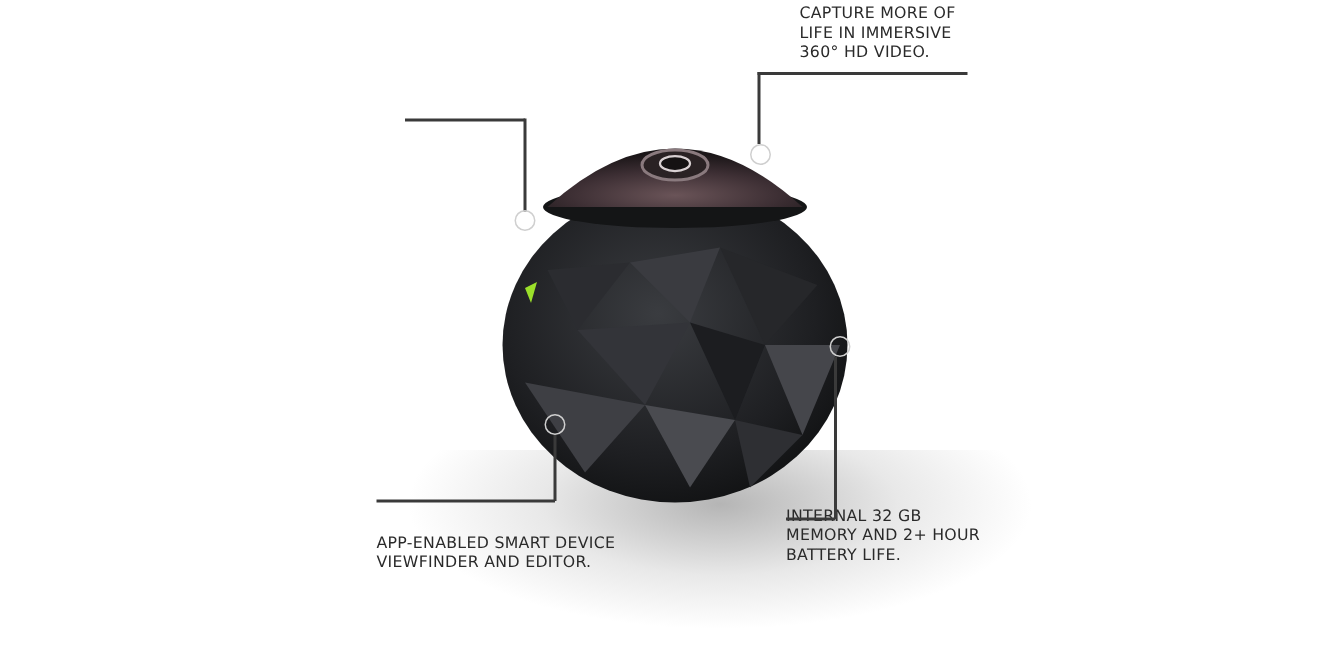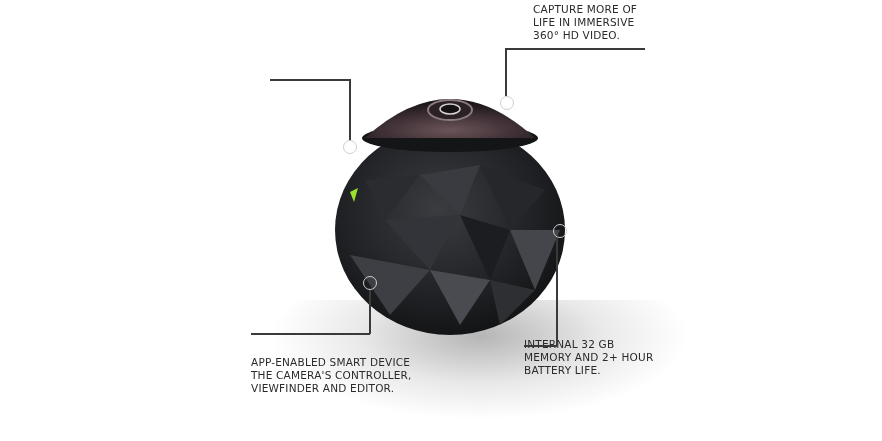--- a/index.html
+++ b/index.html
@@ -63,21 +63,20 @@
     <span>CAPTURE MORE OF</span>
     <span>LIFE IN IMMERSIVE</span>
     <span>360° HD VIDEO.</span>
   </div>
   <div class="line" style="left:505px; top:48px; width:140px; height:1.5px;"></div>
   <div class="line" style="left:505px; top:48px; width:1.5px; height:48px;"></div>
   <div class="dot" style="left:500px; top:96px;"></div>
 
   <div class="caption" style="left:251px; top:340px;margin-top:16px;">
     <span>APP-ENABLED SMART DEVICE</span>
-    <span>THE CAMERA'S CONTROLLER,</span>
     <span>VIEWFINDER AND EDITOR.</span>
   </div>
   <div class="dot" style="left:363px; top:276px;"></div>
   <div class="line" style="left:369px; top:290px; width:1.5px; height:44px;"></div>
   <div class="line" style="left:251px; top:333px; width:119px; height:1.5px;"></div>
 
   <div class="caption" style="left:524px; top:338px;">
     <span>INTERNAL 32 GB</span>
     <span>MEMORY AND 2+ HOUR</span>
     <span>BATTERY LIFE.</span>

